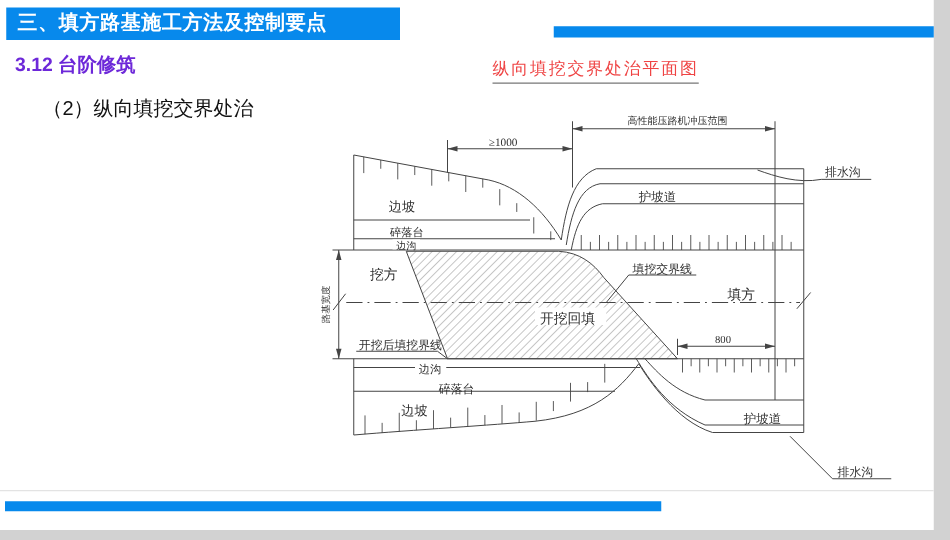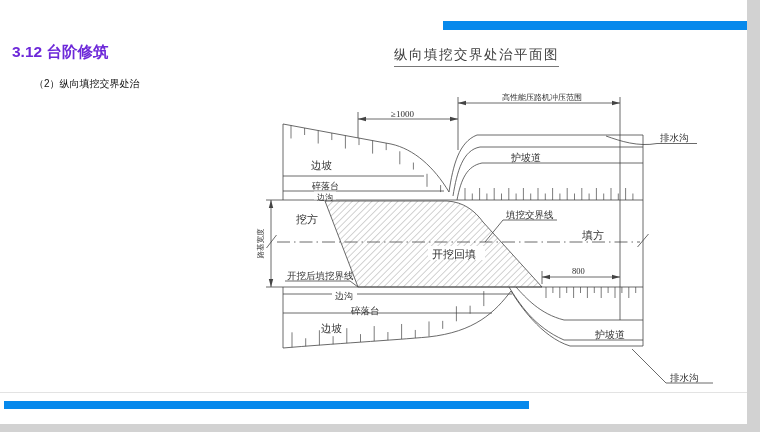--- a/index.html
+++ b/index.html
@@ -10,35 +10,38 @@
   }
   .slide{position:absolute;left:0;top:0;width:747px;height:424px;background:#ffffff;}
   .titlebar{
     position:absolute;left:5px;top:6px;width:315px;height:26px;
     background:#0789ec;color:#ffffff;font-size:16px;font-weight:bold;
     line-height:26px;padding-left:9px;box-sizing:border-box;letter-spacing:0.5px;
     white-space:nowrap;
   }
   .strip{position:absolute;left:443px;top:21px;width:304px;height:9px;background:#0789ec;}
   .h2{position:absolute;left:12px;top:42px;font-size:15.5px;font-weight:bold;color:#6d28d9;}
-  .h3{position:absolute;left:34px;top:77px;font-size:10px;color:#111;}
+  .h3{position:absolute;left:34px;top:77px;font-size:16px;color:#111;}
   .dtitle{
-    position:absolute;left:394px;top:46px;font-size:13.5px;color:#404040;
+    position:absolute;left:394px;top:46px;font-size:13.5px;color:#ef4444;
     font-family:"Liberation Serif",serif;letter-spacing:1.5px;
     border-bottom:1px solid #777;padding-bottom:2px;
   }
   .footerline{position:absolute;left:0;top:392px;width:747px;height:1px;background:#e3e3e3;}
   .footerbar{position:absolute;left:4px;top:401px;width:525px;height:8px;background:#0789ec;}
   svg text{fill:#2e2e2e;font-family:"Liberation Serif",serif;}
 </style>
 </head>
 <body>
 
 <div class="slide">
 
+  <div class="titlebar">
+    <span>三、填方路基施工方法及控制要点</span>
+  </div>
   <div class="strip"></div>
 
   <div class="h2">3.12 台阶修筑</div>
   <div class="h3">（2）纵向填挖交界处治</div>
   <div class="dtitle">纵向填挖交界处治平面图</div>
 
   <svg style="position:absolute;left:0;top:0;" width="747" height="424" viewBox="0 0 747 424">
     <defs>
       <pattern id="hatch" width="4.6" height="4.6" patternUnits="userSpaceOnUse" patternTransform="rotate(45)">
         <line x1="0" y1="0" x2="0" y2="4.6" stroke="#5a5a5a" stroke-width="0.55"></line>

